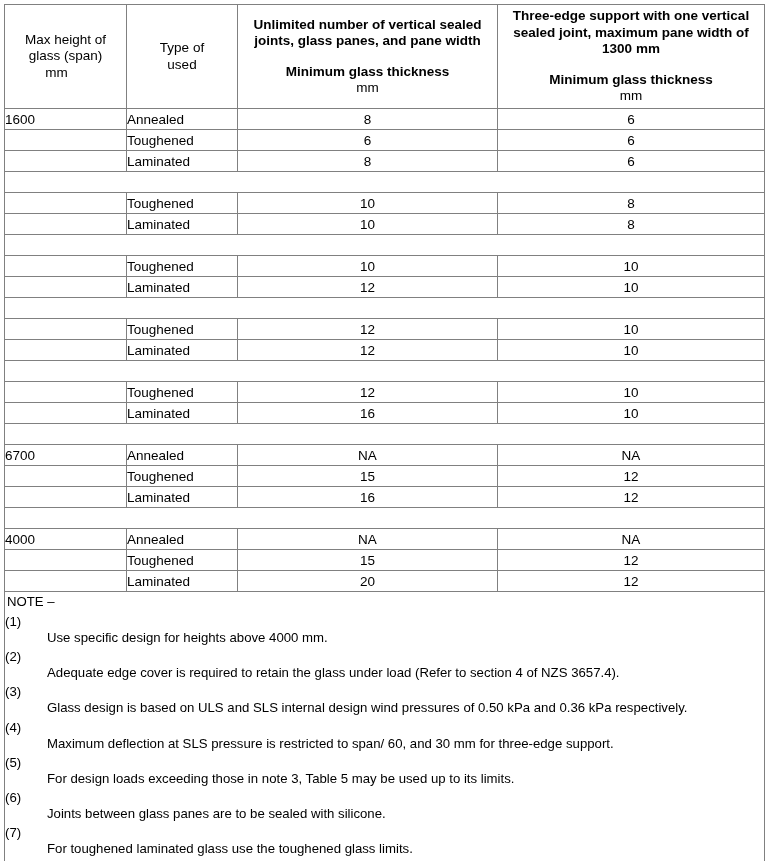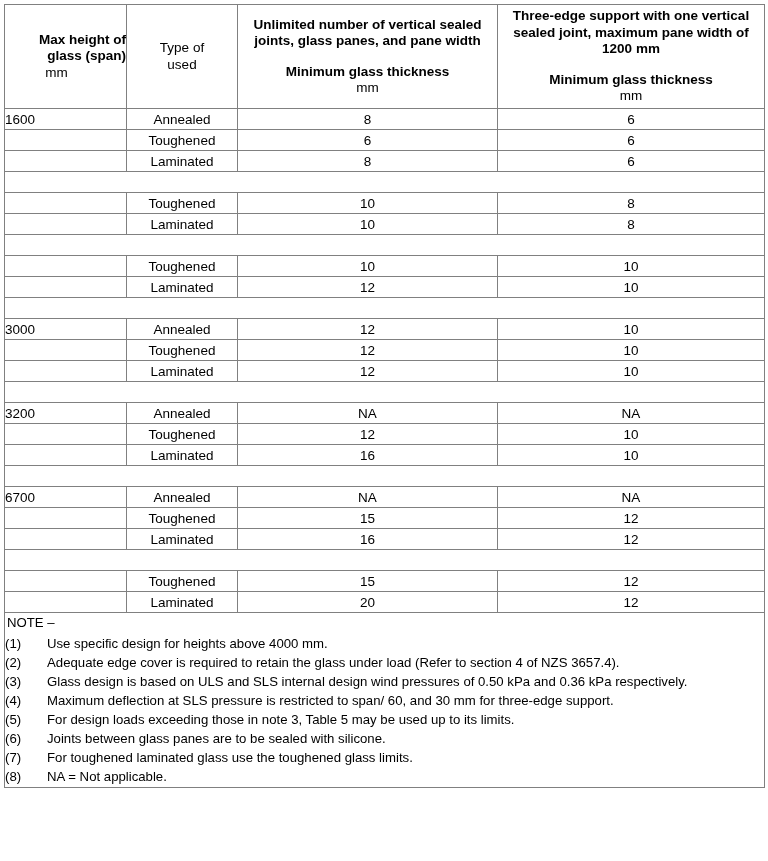--- a/index.html
+++ b/index.html
@@ -53,23 +53,23 @@
     line-height: 1.22;
     padding: 3px 4px 4px 4px;
   }
   .hdr-span {
     text-align: left;
     vertical-align: bottom;
     padding-left: 7px;
     padding-bottom: 4px;
   }
   .hdr-span .b {
-    font-weight: bold;
-    display: block;
-    text-align: right;
+    font-weight: normal;
+    display: block;
+    text-align: center;
   }
   .hdr-span .mm {
     display: block;
     text-align: center;
     font-weight: normal;
     padding-right: 18px;
   }
   .hdr-type {
     vertical-align: middle;
     text-align: center;
@@ -94,21 +94,21 @@
     font-weight: normal;
   }
 
   
   .drow td { height: 21px; font-size: 13.5px; }
   .cell-span {
     text-align: left;
     padding-left: 7px;
     margin-top: 36px;
   }
-  .cell-type { text-align: center; }
+  .cell-type { }
   .cell-val  { text-align: center; }
 
   .spacer td {
     height: 21px;
     border-left: 1.5px solid #6e6e6e;
     border-right: 1.5px solid #6e6e6e;
     border-top: 1px solid #808080;
     border-bottom: 1px solid #808080;
   }
 
@@ -123,21 +123,21 @@
   }
   .note-head { margin: 0 0 1px 2px; }
   .note-line {
     display: flex;
     align-items: flex-start;
   }
   .note-num {
     width: 42px;
     flex: 0 0 42px;
   }
-  .note-text { flex: 1 1 auto; }
+  .note-text { flex: 1 1 auto; margin-top: 16px; }
 </style>
 </head>
 <body>
 
 <div class="page">
   <table class="glass-table">
     <colgroup>
       <col class="c-span">
       <col class="c-type">
       <col class="c-unlim">
@@ -153,21 +153,21 @@
         <th class="hdr hdr-type">
           <span>Type of</span><br>
           <span>used</span>
         </th>
         <th class="hdr hdr-wide">
           <span class="title">Unlimited number of vertical sealed joints, glass panes, and pane width</span>
           <span class="sub">Minimum glass thickness</span>
           <span class="mm">mm</span>
         </th>
         <th class="hdr hdr-wide">
-          <span class="title">Three-edge support with one vertical sealed joint, maximum pane width of 1200 mm</span>
+          <span class="title">Three-edge support with one vertical sealed joint, maximum pane width of 1300 mm</span>
           <span class="sub">Minimum glass thickness</span>
           <span class="mm">mm</span>
         </th>
       </tr>
     </thead>
     <tbody id="table-body">
         <tr class="drow">
           <td class="cell-span">1600</td>
           <td class="cell-type">Annealed</td>
           <td class="cell-val">8</td>
@@ -212,45 +212,33 @@
         <tr class="drow">
           <td class="cell-span"></td>
           <td class="cell-type">Laminated</td>
           <td class="cell-val">12</td>
           <td class="cell-val">10</td>
         </tr>
         <tr class="spacer">
           <td colspan="4"></td>
         </tr>
         <tr class="drow">
-          <td class="cell-span">3000</td>
-          <td class="cell-type">Annealed</td>
-          <td class="cell-val">12</td>
-          <td class="cell-val">10</td>
-        </tr>
-        <tr class="drow">
-          <td class="cell-span"></td>
-          <td class="cell-type">Toughened</td>
-          <td class="cell-val">12</td>
-          <td class="cell-val">10</td>
-        </tr>
-        <tr class="drow">
-          <td class="cell-span"></td>
-          <td class="cell-type">Laminated</td>
-          <td class="cell-val">12</td>
-          <td class="cell-val">10</td>
-        </tr>
-        <tr class="spacer">
-          <td colspan="4"></td>
-        </tr>
-        <tr class="drow">
-          <td class="cell-span">3200</td>
-          <td class="cell-type">Annealed</td>
-          <td class="cell-val">NA</td>
-          <td class="cell-val">NA</td>
+          <td class="cell-span"></td>
+          <td class="cell-type">Toughened</td>
+          <td class="cell-val">12</td>
+          <td class="cell-val">10</td>
+        </tr>
+        <tr class="drow">
+          <td class="cell-span"></td>
+          <td class="cell-type">Laminated</td>
+          <td class="cell-val">12</td>
+          <td class="cell-val">10</td>
+        </tr>
+        <tr class="spacer">
+          <td colspan="4"></td>
         </tr>
         <tr class="drow">
           <td class="cell-span"></td>
           <td class="cell-type">Toughened</td>
           <td class="cell-val">12</td>
           <td class="cell-val">10</td>
         </tr>
         <tr class="drow">
           <td class="cell-span"></td>
           <td class="cell-type">Laminated</td>
@@ -273,20 +261,26 @@
           <td class="cell-val">12</td>
         </tr>
         <tr class="drow">
           <td class="cell-span"></td>
           <td class="cell-type">Laminated</td>
           <td class="cell-val">16</td>
           <td class="cell-val">12</td>
         </tr>
         <tr class="spacer">
           <td colspan="4"></td>
+        </tr>
+        <tr class="drow">
+          <td class="cell-span">4000</td>
+          <td class="cell-type">Annealed</td>
+          <td class="cell-val">NA</td>
+          <td class="cell-val">NA</td>
         </tr>
         <tr class="drow">
           <td class="cell-span"></td>
           <td class="cell-type">Toughened</td>
           <td class="cell-val">15</td>
           <td class="cell-val">12</td>
         </tr>
         <tr class="drow">
           <td class="cell-span"></td>
           <td class="cell-type">Laminated</td>

